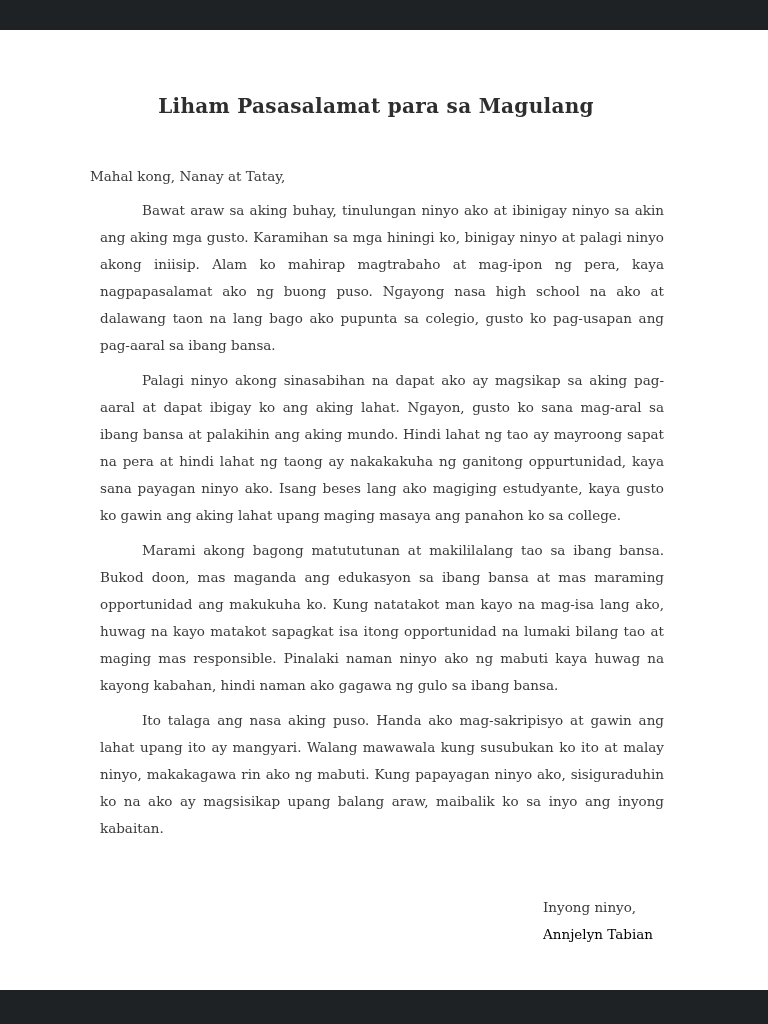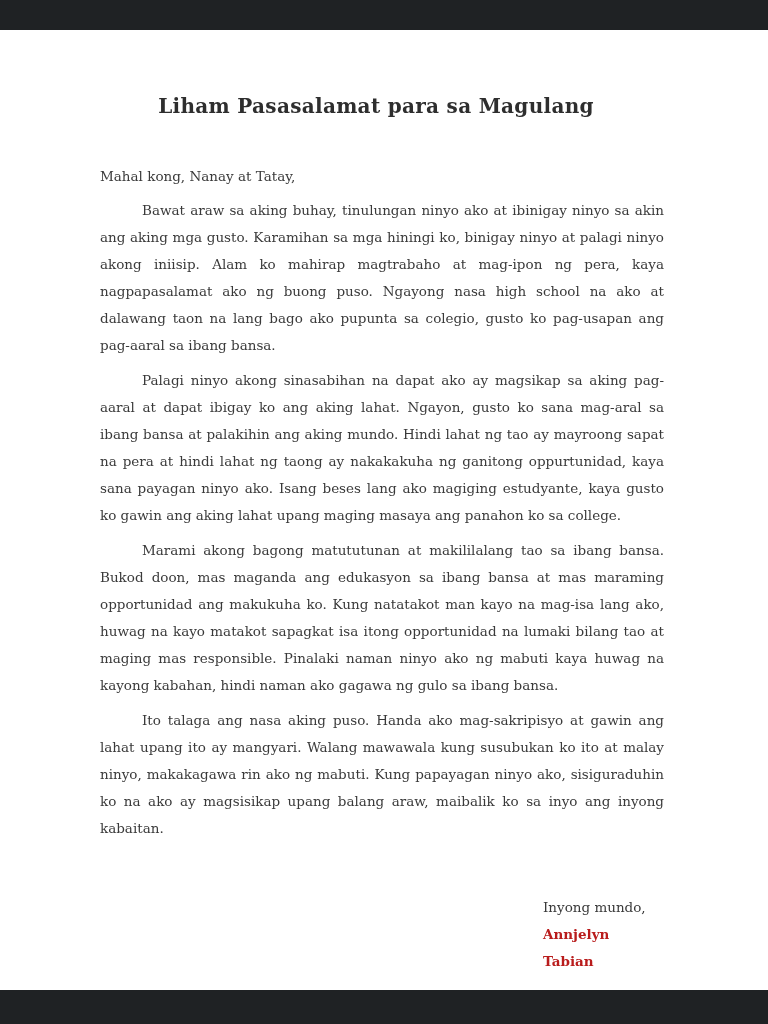--- a/index.html
+++ b/index.html
@@ -36,34 +36,34 @@
   .doc-title {
     margin: 0;
     text-align: center;
     font-size: 20px;
     line-height: 28px;
     font-weight: bold;
     color: #2e2e2e;
     letter-spacing: 0.3px;
   }
   .salutation {
-    margin: 43px 0 7px 12px;
+    margin: 43px 0 7px 2px;
   }
   .body-para {
     margin: 0 0 8px 12px;
     text-align: justify;
     text-indent: 42px;
   }
   .closing {
     margin: 52px 0 0 455px;
   }
   .closing .valediction { }
   .closing .signature {
-    font-weight: bold;
-    color: #b91c1c;
+    font-weight: normal;
+    color: #000000;
   }
 </style>
 </head>
 <body>
 
 <div class="viewport">
   <div class="letterbox top"></div>
 
   <div class="page">
     <h1 class="doc-title">Liham Pasasalamat para sa Magulang</h1>
@@ -72,19 +72,19 @@
 
     <p class="body-para">Bawat araw sa aking buhay, tinulungan ninyo ako at ibinigay ninyo sa akin ang aking mga gusto. Karamihan sa mga hiningi ko, binigay ninyo at palagi ninyo akong iniisip. Alam ko mahirap magtrabaho at mag-ipon ng pera, kaya nagpapasalamat ako ng buong puso. Ngayong nasa high school na ako at dalawang taon na lang bago ako pupunta sa colegio, gusto ko pag-usapan ang pag-aaral sa ibang bansa.</p>
 
     <p class="body-para">Palagi ninyo akong sinasabihan na dapat ako ay magsikap sa aking pag-aaral at dapat ibigay ko ang aking lahat. Ngayon, gusto ko sana mag-aral sa ibang bansa at palakihin ang aking mundo. Hindi lahat ng tao ay mayroong sapat na pera at hindi lahat ng taong ay nakakakuha ng ganitong oppurtunidad, kaya sana payagan ninyo ako. Isang beses lang ako magiging estudyante, kaya gusto ko gawin ang aking lahat upang maging masaya ang panahon ko sa college.</p>
 
     <p class="body-para">Marami akong bagong matututunan at makililalang tao sa ibang bansa. Bukod doon, mas maganda ang edukasyon sa ibang bansa at mas maraming opportunidad ang makukuha ko. Kung natatakot man kayo na mag-isa lang ako, huwag na kayo matakot sapagkat isa itong opportunidad na lumaki bilang tao at maging mas responsible. Pinalaki naman ninyo ako ng mabuti kaya huwag na kayong kabahan, hindi naman ako gagawa ng gulo sa ibang bansa.</p>
 
     <p class="body-para">Ito talaga ang nasa aking puso. Handa ako mag-sakripisyo at gawin ang lahat upang ito ay mangyari. Walang mawawala kung susubukan ko ito at malay ninyo, makakagawa rin ako ng mabuti. Kung papayagan ninyo ako, sisiguraduhin ko na ako ay magsisikap upang balang araw, maibalik ko sa inyo ang inyong kabaitan.</p>
 
     <div class="closing">
-      <div class="valediction">Inyong mundo,</div>
+      <div class="valediction">Inyong ninyo,</div>
       <div class="signature">Annjelyn Tabian</div>
     </div>
   </div>
 
   <div class="letterbox bottom"></div>
 </div>
 
 </body></html>

